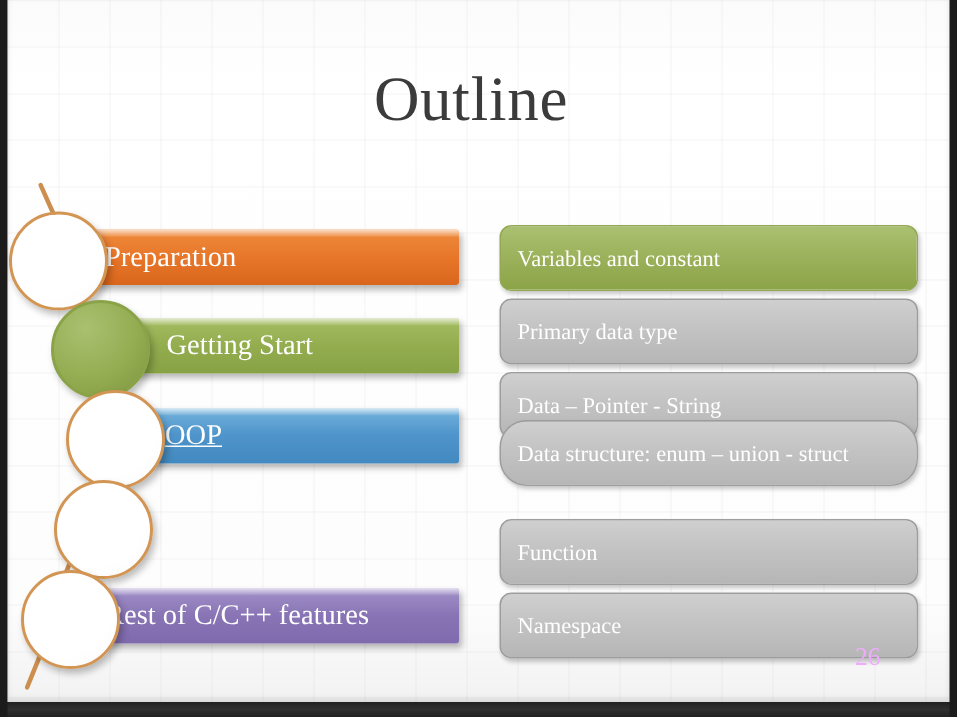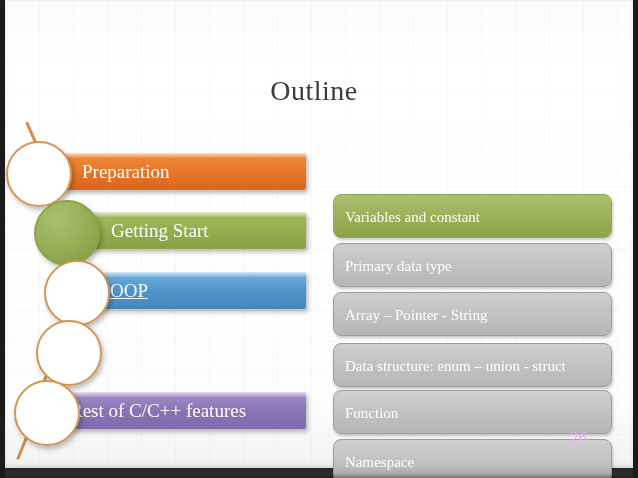--- a/index.html
+++ b/index.html
@@ -46,24 +46,24 @@
     width: 628px;
     height: 12px;
     background: linear-gradient(to bottom, rgba(0,0,0,0) 0%, rgba(120,120,120,0.22) 60%, rgba(40,40,40,0.45) 100%);
     pointer-events: none;
   }
 
   
   #title {
     position: absolute;
     left: 0;
-    top: 68px;
+    top: 44px;
     width: 628px;
     text-align: center;
-    font-size: 28px;
+    font-size: 42px;
     line-height: 46px;
     color: #3b3b3b;
     letter-spacing: 0.5px;
   }
 
   
   .lbar {
     position: absolute;
     height: 37px;
     border-radius: 2px;
@@ -128,21 +128,20 @@
     width: 279px;
     height: 44px;
     border-radius: 8px;
     color: #ffffff;
     font-size: 15px;
     line-height: 44px;
     padding-left: 11px;
     box-sizing: border-box;
     white-space: nowrap;
     box-shadow: 1px 2px 3px rgba(0,0,0,0.22);
-    margin-top: 44px;
   }
   .rbox-green {
     background: linear-gradient(to bottom, #aac072 0%, #9db25c 45%, #8ca448 100%);
     border: 1px solid #93a852;
   }
   .rbox-gray {
     background: linear-gradient(to bottom, #cfcfcf 0%, #c3c3c3 45%, #b6b6b6 100%);
     border: 1px solid #9d9d9d;
   }
 
@@ -164,21 +163,21 @@
 
   <div class="conn" style="left:25px; top:122px; height:36px; transform:rotate(-24deg);"></div>
   <div class="conn" style="left:40px; top:185px; height:34px; transform:rotate(-22deg);"></div>
   <div class="conn" style="left:62px; top:248px; height:32px; transform:rotate(6deg);"></div>
   <div class="conn" style="left:62px; top:308px; height:32px; transform:rotate(4deg);"></div>
   <div class="conn" style="left:48px; top:368px; height:34px; transform:rotate(22deg);"></div>
   <div class="conn" style="left:28px; top:430px; height:32px; transform:rotate(22deg);"></div>
 
   <div class="lbar bar-orange" style="left:48px; top:153px; width:258px;">
     <span class="sheen"></span>
-    <span class="lbl" style="left:22px;padding-left:12px;">Preparation</span>
+    <span class="lbl" style="left:22px;">Preparation</span>
   </div>
 
   <div class="lbar bar-green" style="left:58px; top:212px; width:248px;">
     <span class="sheen"></span>
     <span class="lbl" style="left:42px;margin-left:11px;">Getting Start</span>
   </div>
 
   <div class="lbar bar-lblue" style="left:64px; top:272px; width:242px;">
     <span class="sheen"></span>
     <span class="lbl" style="left:46px;text-decoration:underline;">OOP</span>
@@ -191,22 +190,22 @@
   </div>
 
   <div class="circ circ-white" style="left:6px;  top:141px;"></div>
   <div class="circ circ-green" style="left:34px; top:200px;"></div>
   <div class="circ circ-white" style="left:44px; top:260px;"></div>
   <div class="circ circ-white" style="left:36px; top:320px;"></div>
   <div class="circ circ-white" style="left:14px; top:380px;"></div>
 
   <div class="rbox rbox-green" style="top:150px;">Variables and constant</div>
   <div class="rbox rbox-gray" style="top:199px;">Primary data type</div>
-  <div class="rbox rbox-gray" style="top:248px;">Array – Pointer - String</div>
-  <div class="rbox rbox-gray" style="top:299px;">Data structure: enum – union - struct</div>
+  <div class="rbox rbox-gray" style="top:248px;">Data – Pointer - String</div>
+  <div class="rbox rbox-gray" style="top:280px;border-radius:18px;">Data structure: enum – union - struct</div>
   <div class="rbox rbox-gray" style="top:346px;">Function</div>
   <div class="rbox rbox-gray" style="top:395px;">Namespace</div>
 
   <div id="title">Outline</div>
 
   <div id="page-num">26</div>
 
   <div id="page-shadow"></div>
 </div>
 

